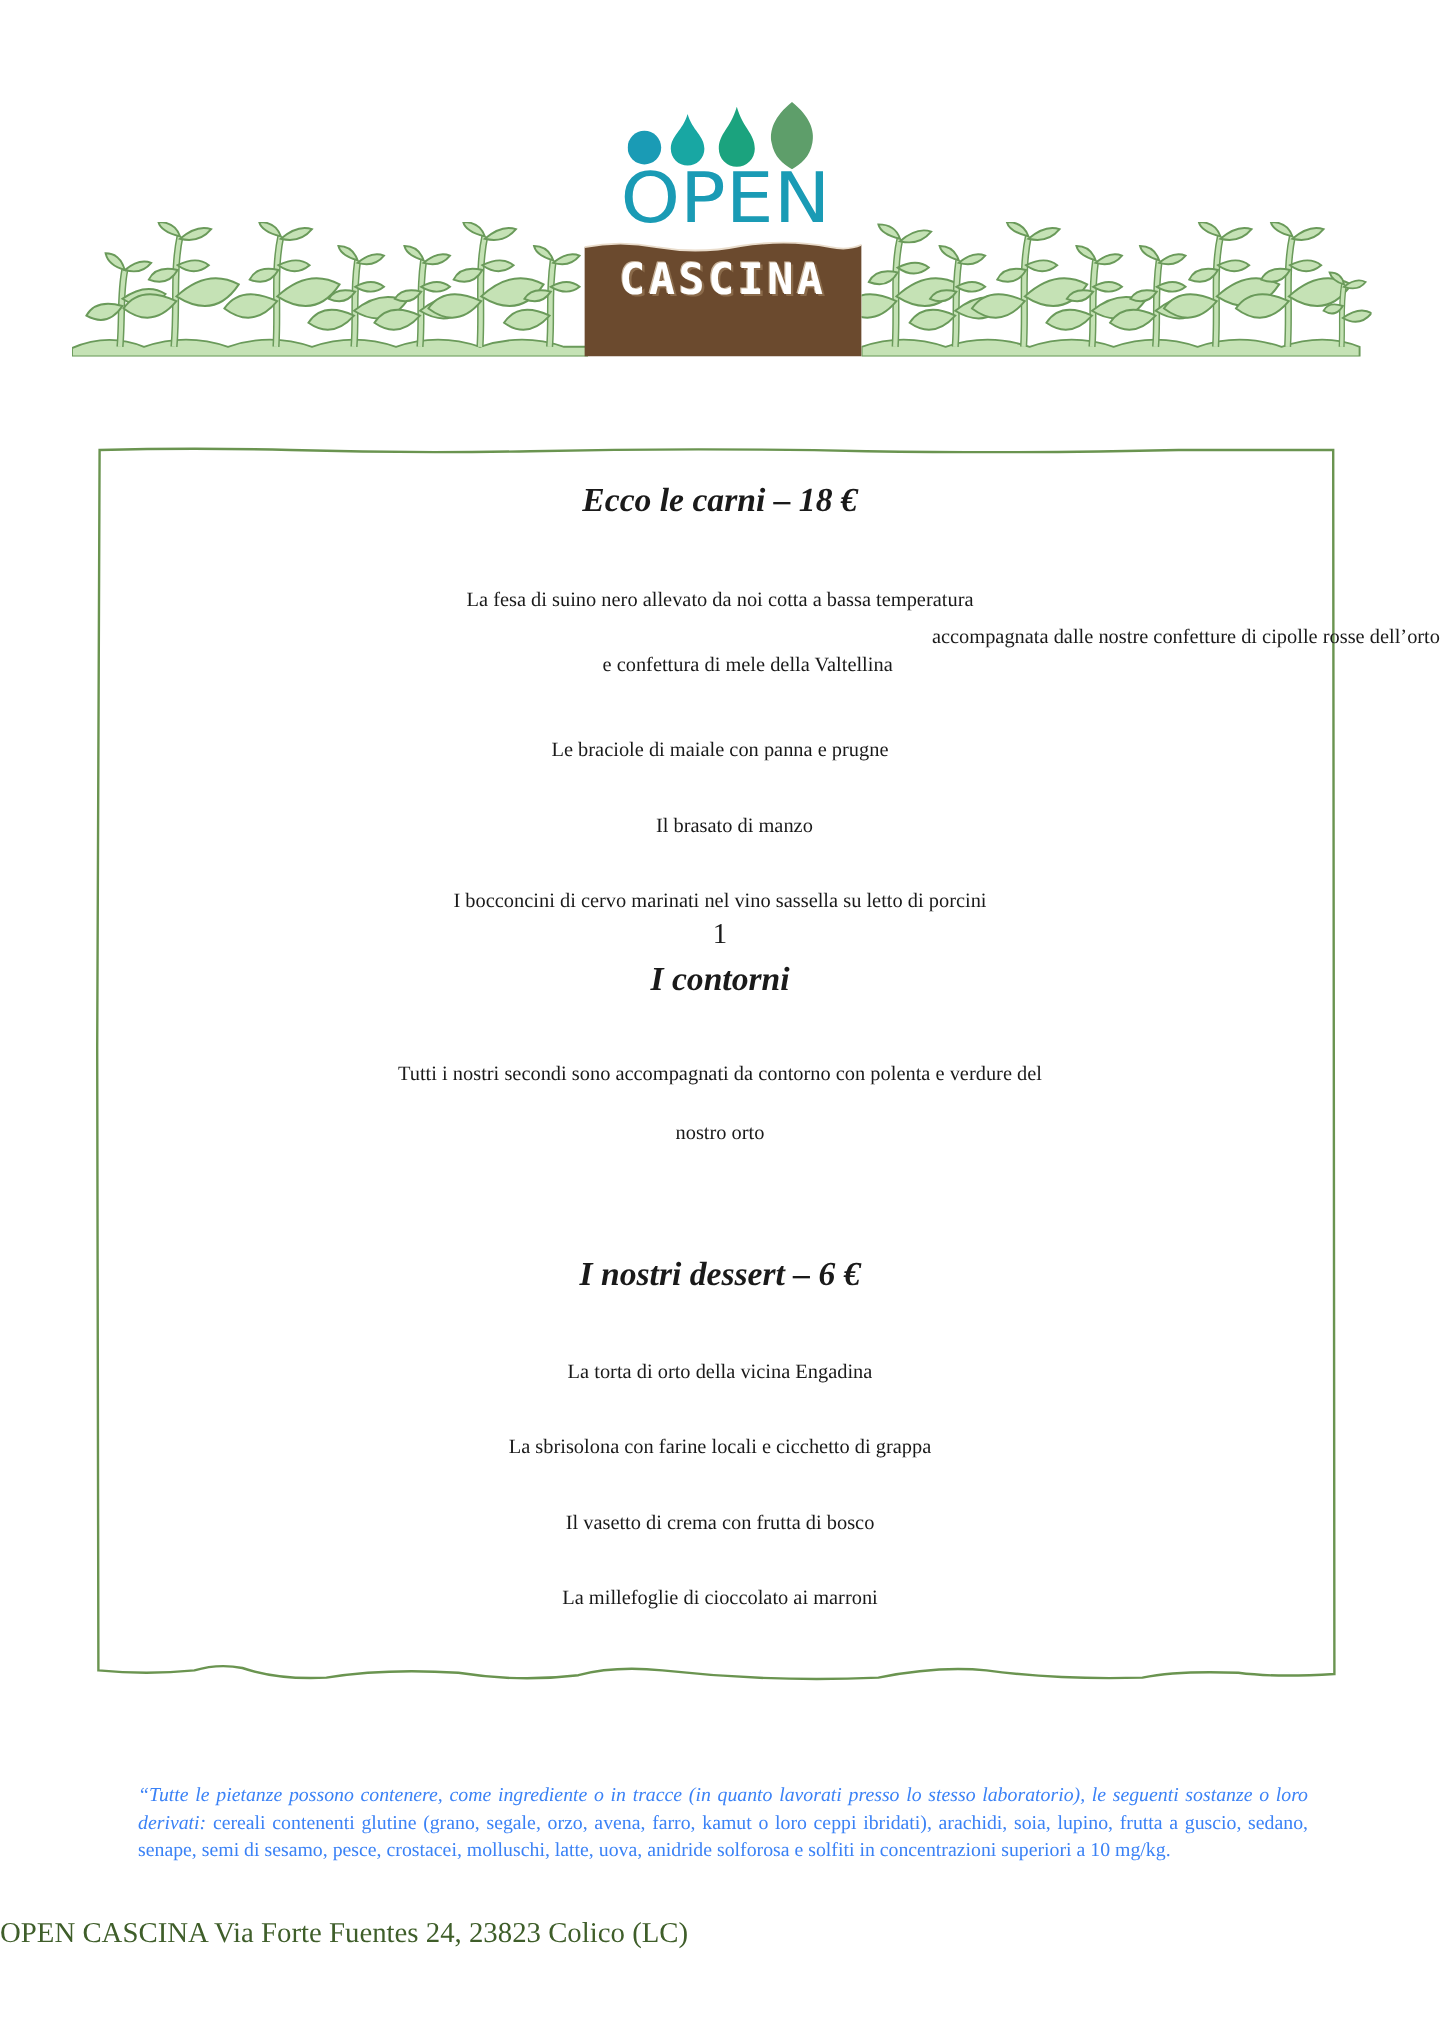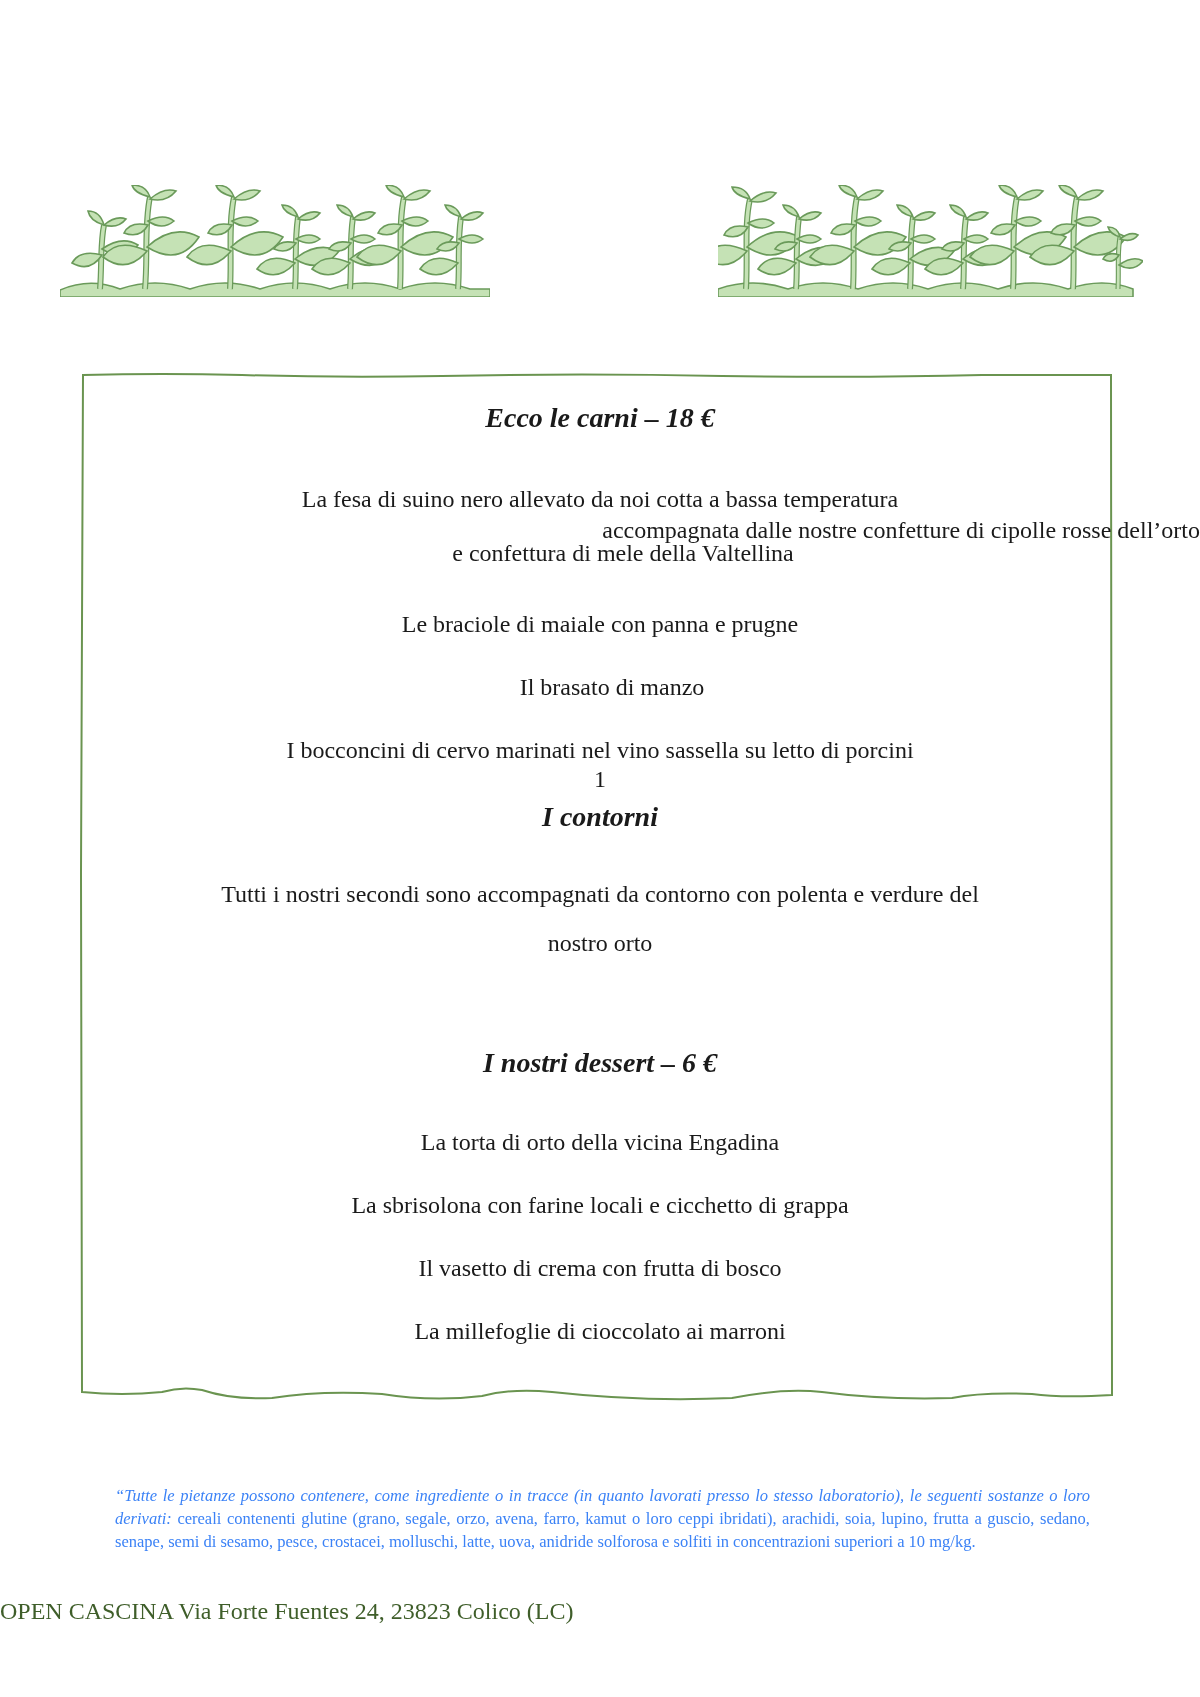--- a/index.html
+++ b/index.html
@@ -17,21 +17,21 @@
   .cascina-word { position:absolute; left:0; top:128px; width:231px; text-align:center;
      font-family:"DejaVu Sans Mono","Liberation Mono",monospace; font-weight:bold; font-size:36px; letter-spacing:3px;
      color:#ffffff; text-shadow: 2px 2px 0 #8a6a4a, -1px -1px 0 #c8b49c; }
 
   
   .menu-box { position:absolute; left:82px; top:374px; width:1030px; height:1022px; }
   .menu-border { position:absolute; left:0; top:0; width:1030px; height:1022px; overflow:visible; }
 
   .line { position:absolute; left:0; width:1200px; text-align:center; }
   .h { font-weight:bold; font-style:italic; font-size:28px; }
-  .t { font-size:24px; line-height:31px; }
+  .t { font-size:17px; line-height:31px; }
   .artifact { font-size:24px; }
 
   
   .allergen { position:absolute; left:115px; top:1484px; width:975px; font-size:16.5px; line-height:23px; text-align:justify; color:#3b82f6; }
   .allergen em { font-style:italic; }
   .address { position:absolute; left:0; top:1598px; width:1200px; text-align:left; font-size:24px; color:#3f5e2a; }
 </style>
 </head>
 <body>
 
@@ -186,20 +186,38 @@
         <path d="M400 104 C401 84 399 70 402 52" fill="none" stroke-width="5" stroke="#6a9a5a"></path>
         <path d="M400 104 C401 84 399 70 402 52" fill="none" stroke-width="2.8" stroke="#c5e2b5"></path>
         <path d="M402 52 q-10 -3 -12 -10 q10 0 12 10z"></path>
           <path d="M402 54 q10 -8 18 -4 q-6 8 -18 4z"></path>
         <path d="M401 70 q-12 -4 -16 4 q10 6 16 -4z"></path>
           <path d="M401 80 q14 -10 24 -4 q-10 12 -24 4z"></path>
       </g>
     </g>
   </svg>
 
+  <div class="logo">
+    <svg class="drops" viewBox="0 0 160 56">
+      <circle cx="14" cy="38" r="14" fill="#1a9bb5"></circle>
+      <path d="M50 10 C46 24 36 28 36 39 a14 14 0 0 0 28 0 C64 28 54 24 50 10Z" fill="#18a7a3"></path>
+      <path d="M91 4 C86 22 76 26 76 39 a15 15 0 0 0 30 0 C106 26 96 22 91 4Z" fill="#1ba37e"></path>
+      <path d="M137 0 C122 12 118 24 120 34 C122 46 130 52 137 56 C144 52 152 46 154 34 C156 24 152 12 137 0Z" fill="#5e9e6a"></path>
+    </svg>
+    <svg class="open-word" viewBox="0 0 175 56">
+      <text x="0" y="50" font-family="DejaVu Sans, sans-serif" font-size="58" font-weight="normal" textLength="175" lengthAdjust="spacingAndGlyphs">
+        <tspan fill="#1a9bb5">OPEN</tspan>
+      </text>
+    </svg>
+    <svg class="brown-box" viewBox="0 0 231 97" preserveAspectRatio="none">
+      <path d="M0 6 Q30 0 60 6 Q95 12 130 5 Q170 -1 205 6 Q220 9 231 4 L231 97 L0 97 Z" fill="#6b4a2e"></path>
+      <path d="M0 6 Q30 0 60 6 Q95 12 130 5 Q170 -1 205 6 Q220 9 231 4" fill="none" stroke="#e9dccb" stroke-width="1.5"></path>
+    </svg>
+    <div class="cascina-word">CASCINA</div>
+  </div>
 </div>
 
 <div class="menu-box">
   <svg class="menu-border" viewBox="0 0 1030 1022" preserveAspectRatio="none">
     <path d="M1 1 Q80 -1 160 1 Q260 4 360 2 Q500 -1 640 2 Q780 4 900 1 L1029 1 L1030 1021 Q980 1024 950 1020 Q900 1018 870 1024 Q800 1026 740 1018 Q700 1014 650 1024 Q560 1028 470 1018 Q430 1014 400 1022 Q350 1028 300 1020 Q240 1016 190 1024 Q150 1026 120 1016 Q100 1012 80 1018 Q40 1022 0 1018 L-1 500 Z" fill="none" stroke="#6a9450" stroke-width="2"></path>
   </svg>
 </div>
 
 <div class="line h" style="top:402px;">Ecco le carni – 18 €</div>
 

